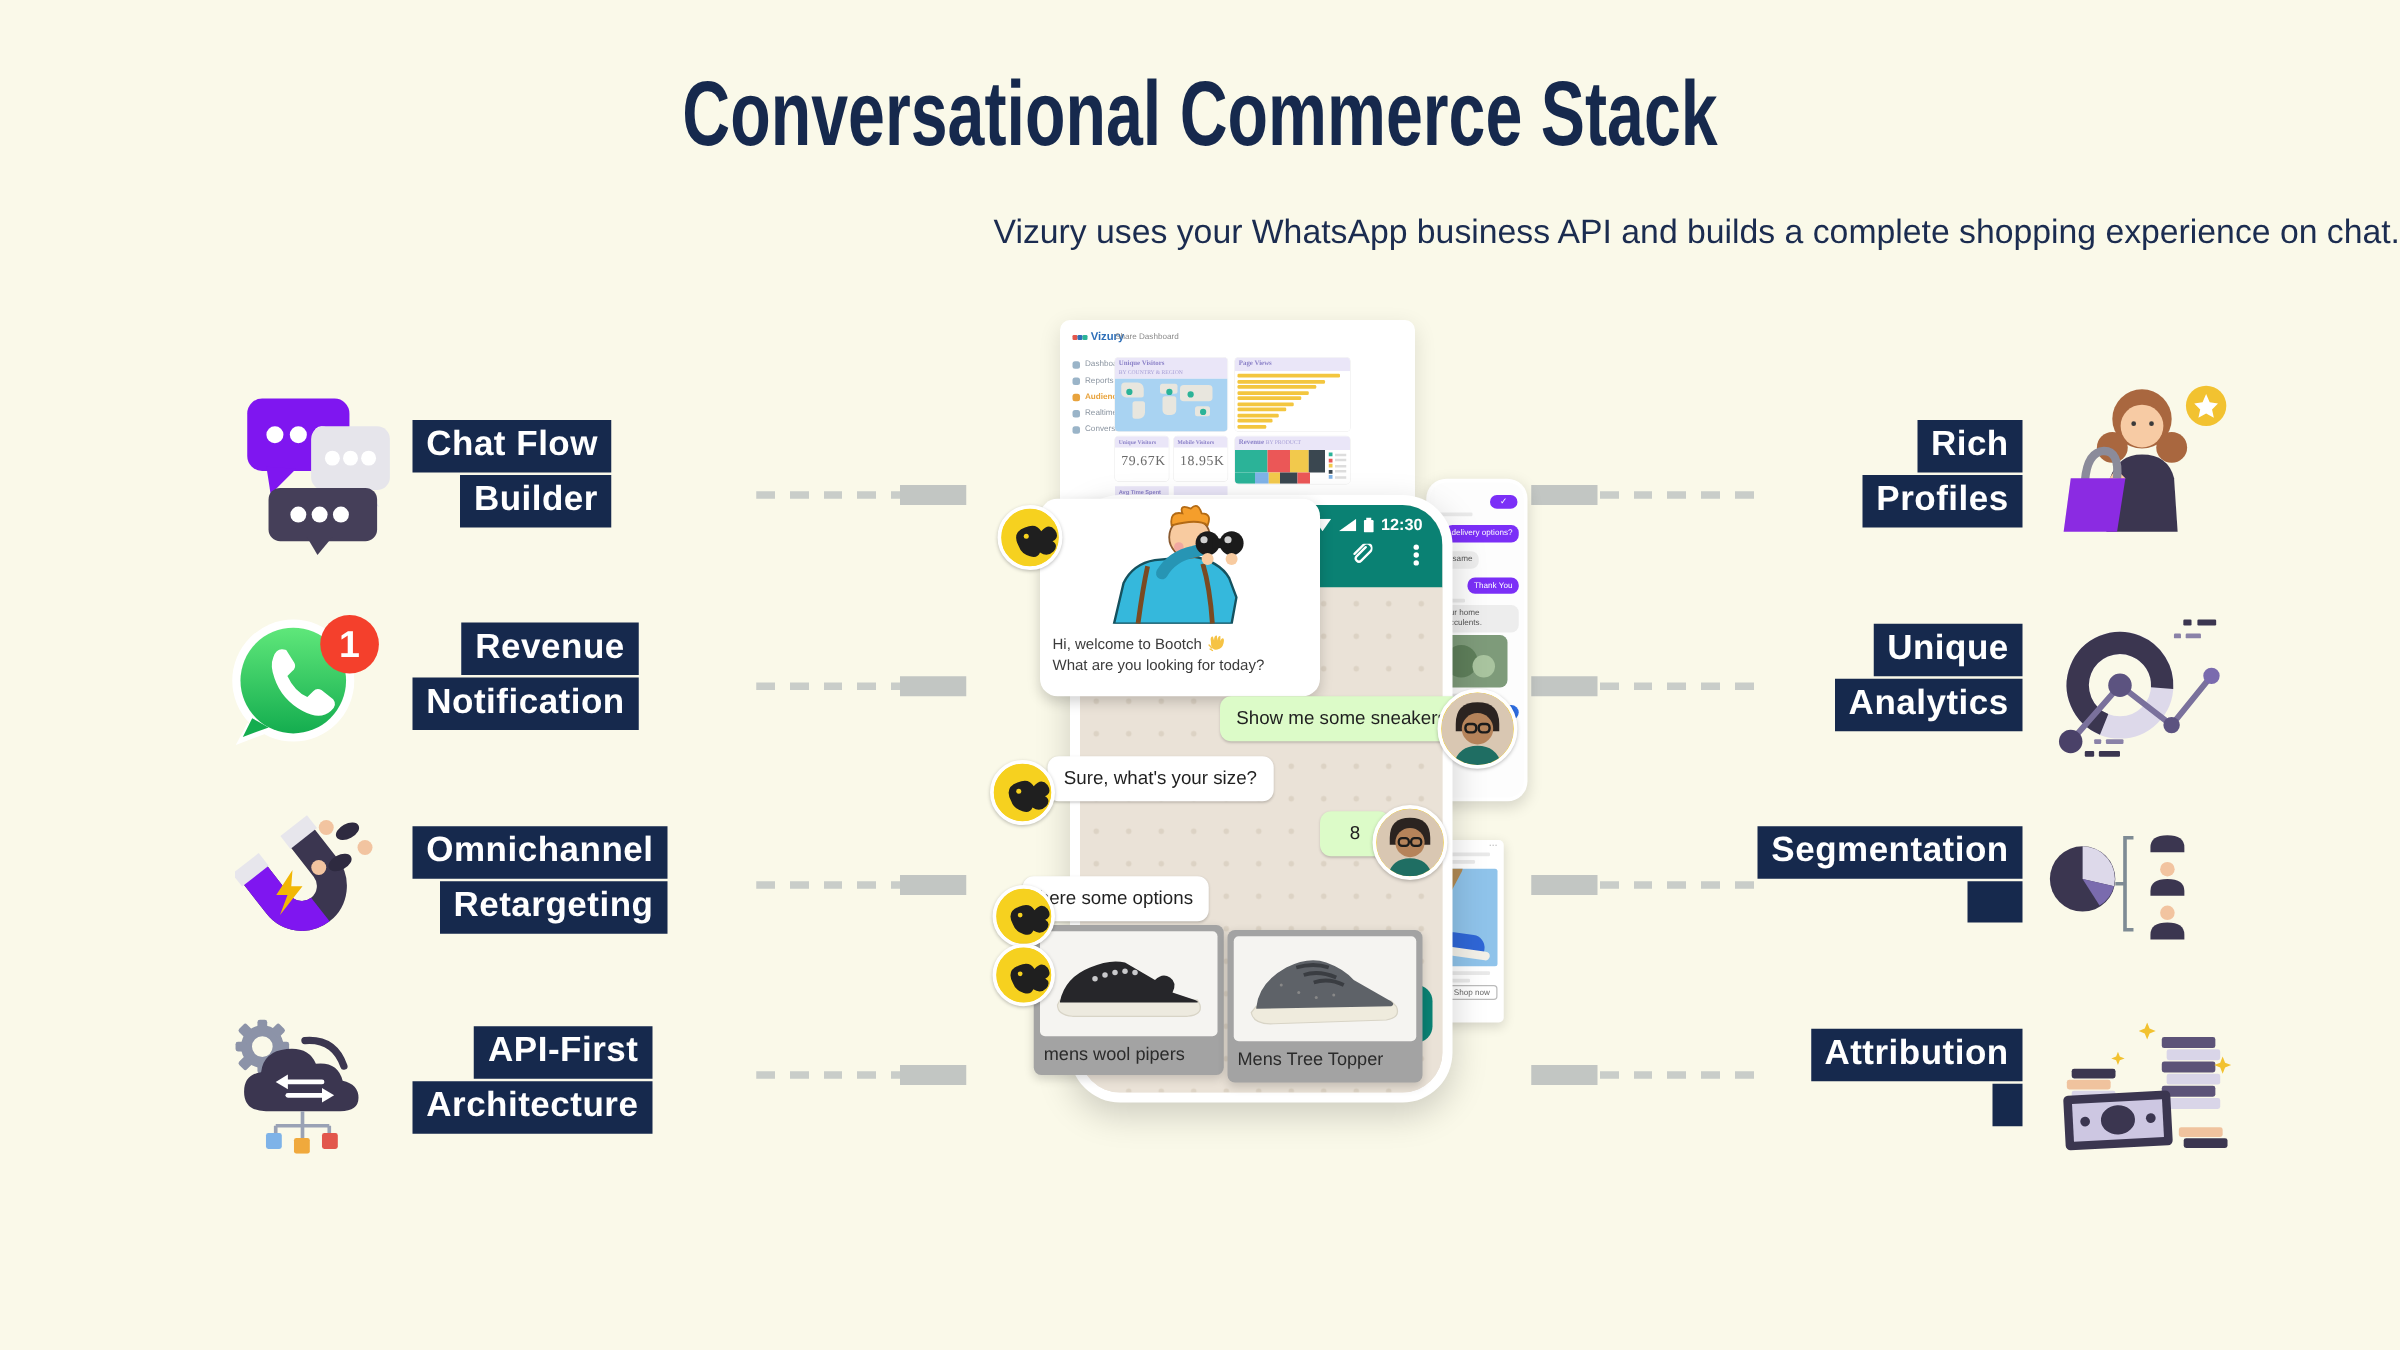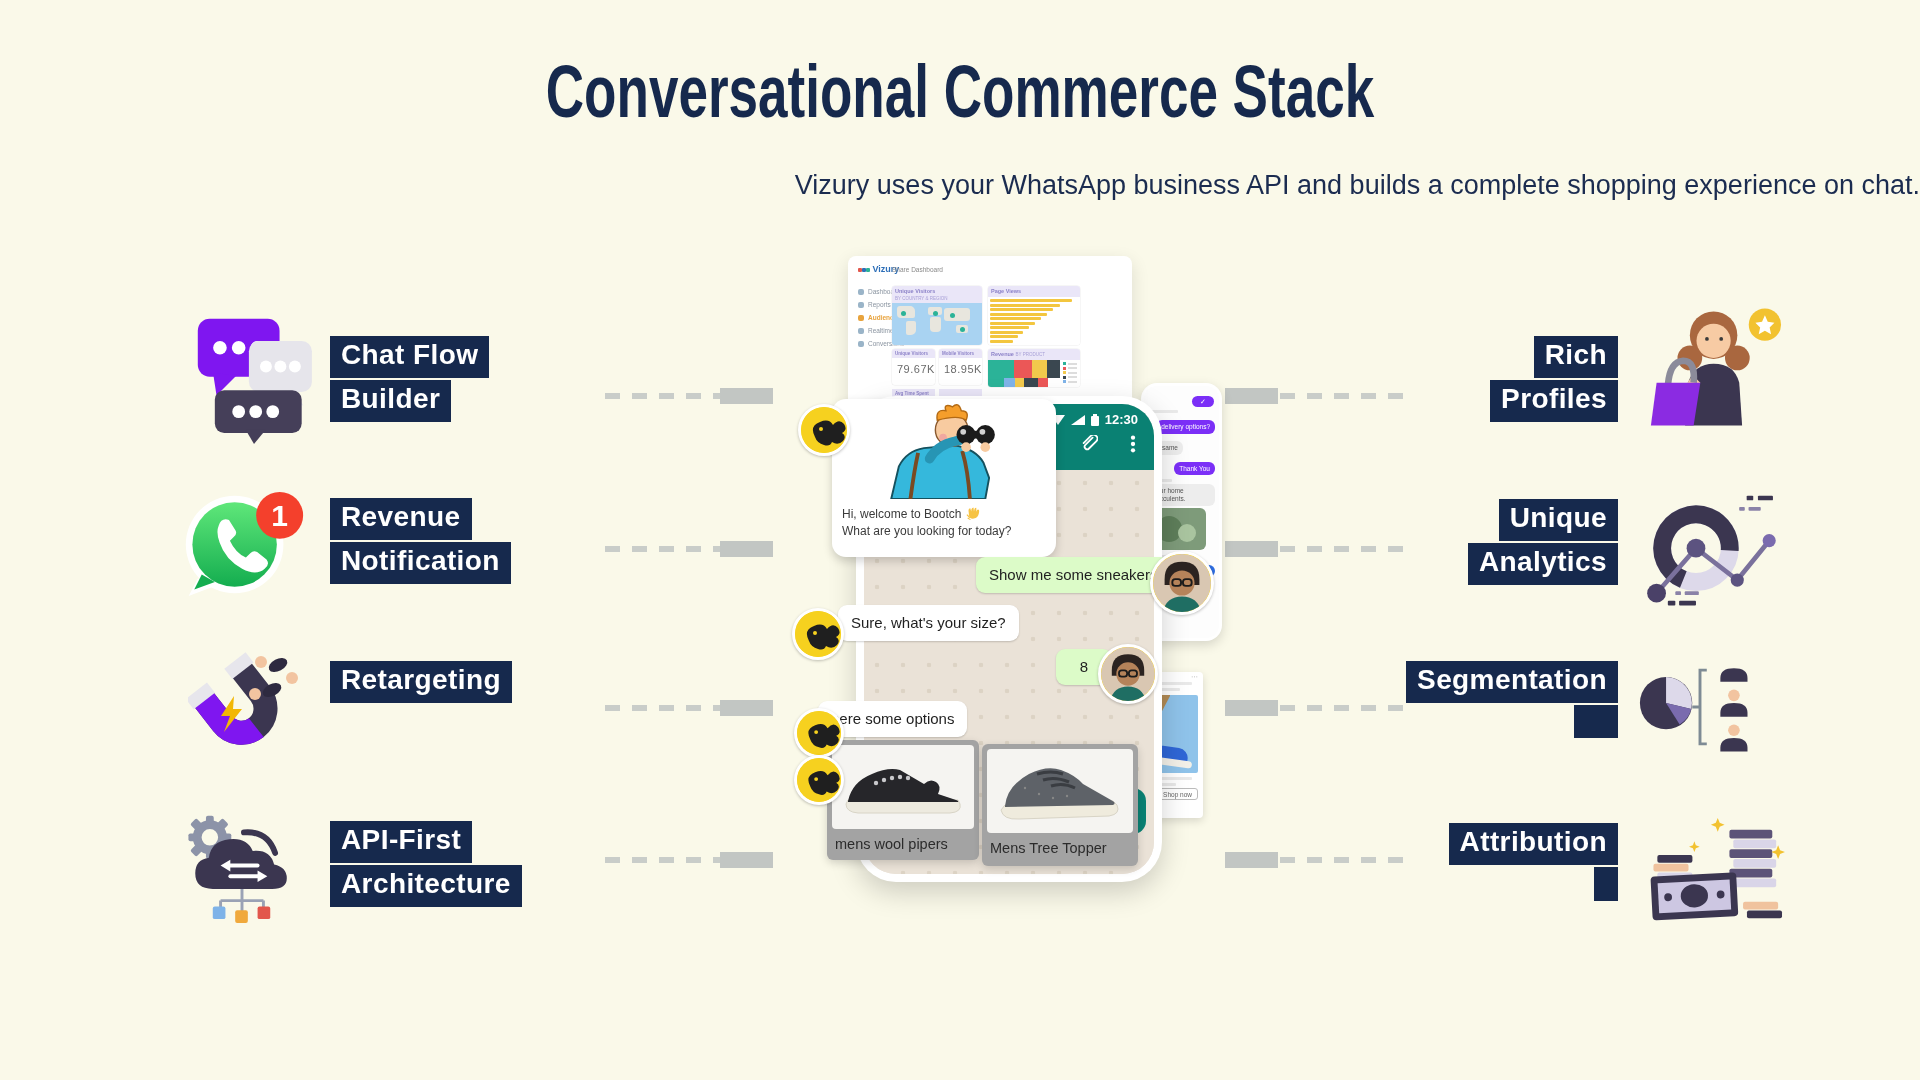--- a/index.html
+++ b/index.html
@@ -5,21 +5,21 @@
   html,body{margin:0;padding:0;background:#FAF9E9;}
   #stage{position:relative;width:1920px;height:1080px;background:#FAF9E9;overflow:hidden;
          font-family:"Liberation Sans",sans-serif;}
   
   .title{position:absolute;top:52px;left:0;width:1920px;text-align:center;color:#16294D;}
   .title-inner{display:inline-block;font-size:68px;font-weight:800;letter-spacing:0;
                transform:scaleX(.78) scaleY(1.08);white-space:nowrap;}
   .subtitle{position:absolute;top:170px;left:0;width:1920px;text-align:right;
             font-size:27px;color:#1B2C50;}
   
-  .stack{position:absolute;}
+  .stack{position:absolute;text-align:right;}
   .stack .row{margin-bottom:2px;}
   .stack.rt{text-align:right;}
   .chip{display:inline-block;background:#16294D;color:#FFFFFF;font-weight:bold;
         font-size:28px;line-height:1;padding:5px 11px 9px;letter-spacing:.4px;white-space:nowrap;}
   .chip.sq{padding:0;}
   .ficon{position:absolute;}
   
   .dash{position:absolute;height:6px;
         background-image:repeating-linear-gradient(90deg,#C9CDC9 0 15px,rgba(0,0,0,0) 15px 27px);}
   .blok{position:absolute;height:16px;background:#C2C6C3;}
@@ -27,21 +27,21 @@
   .dcard{position:absolute;left:812px;top:256px;width:284px;height:164px;background:#fff;
          border-radius:8px;box-shadow:0 6px 18px rgba(0,0,0,.12);z-index:2;overflow:hidden;margin-left:36px;}
   .dlogo{position:absolute;left:10px;top:8px;font-size:9px;font-weight:bold;color:#2E6FB8;}
   .dshare{position:absolute;left:44px;top:10px;font-size:6.5px;color:#8a8a8a;}
   .ditem{display:flex;align-items:center;gap:4px;font-size:6.5px;color:#8a94a0;margin:6px 0 0 10px;}
   .ditem .ic{width:6px;height:6px;border-radius:2px;background:#9AB4C8;flex:0 0 auto;}
   .ditem.hot{color:#E8A33D;font-weight:bold;}
   .ditem.hot .ic{background:#E8A33D;}
   .dph{background:#EAE6F8;color:#8C82C8;font-size:5.5px;font-weight:bold;padding:2px 3px;line-height:1.2;}
   .dph .sub{font-weight:normal;font-size:4.5px;color:#A79FD6;}
-  .dpanel{position:absolute;border-radius:3px;overflow:hidden;box-shadow:0 0 0 .5px #eee;}
+  .dpanel{position:absolute;border-radius:3px;overflow:hidden;box-shadow:0 0 0 .5px #eee;font-family:Liberation Serif, serif;}
   .dbar{height:3px;background:#F3C63F;margin:1.5px 0 0 2px;border-radius:1px;}
   .dval{font-size:11px;color:#6a6a6a;letter-spacing:.5px;padding:5px 0 0 5px;}
   .tmrow{display:flex;height:18px;}
   .lgrow{display:flex;align-items:center;gap:2px;margin:1.5px 1px;}
   .lgsq{width:3px;height:3px;}
   .lgln{height:2px;background:#ddd;flex:1;}
   
   .phone{position:absolute;left:856px;top:396px;width:306px;height:486px;background:#fff;
          border-radius:40px;box-shadow:0 10px 28px rgba(0,0,0,.18);z-index:3;}
   .screen{position:absolute;left:8px;top:8px;right:8px;bottom:8px;border-radius:32px;
@@ -159,20 +159,21 @@
         </g>
         <polygon points="46,48 33,68 42,68 36,84 54,61 45,61" fill="#F2B705"></polygon>
         <circle cx="73" cy="14" r="6" fill="#F2C4A0"></circle>
         <circle cx="104" cy="30" r="6" fill="#F2C4A0"></circle>
         <circle cx="67" cy="46" r="6" fill="#F2C4A0"></circle>
         <ellipse cx="90" cy="17" rx="10" ry="6" fill="#2E2A40" transform="rotate(-28 90 17)"></ellipse>
         <ellipse cx="84" cy="42" rx="10" ry="6" fill="#2E2A40" transform="rotate(-28 84 42)"></ellipse>
       </svg>
     </div>
     <div class="stack" style="left:330px;top:661px">
+      <div class="row"><span class="chip">Omnichannel</span></div>
       <div class="row"><span class="chip">Retargeting</span></div>
     </div>
   </div>
 
   <div>
     <div class="ficon" style="left:183px;top:811px">
       <svg width="118" height="112" viewBox="0 0 120 115">
         <g fill="#8C93A8">
           <circle cx="27" cy="27" r="13" fill="none" stroke="#8C93A8" stroke-width="9"></circle>
           <rect x="23" y="5" width="8" height="9" rx="2"></rect>

